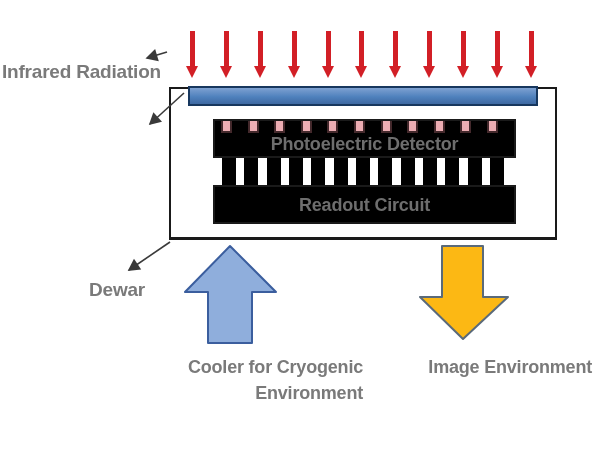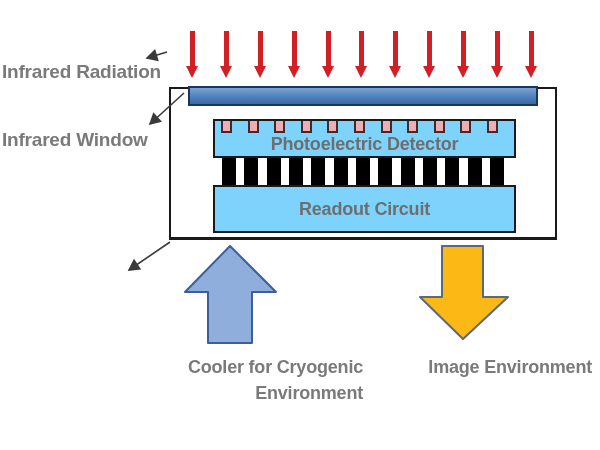--- a/index.html
+++ b/index.html
@@ -23,24 +23,24 @@
     background:#fff;box-sizing:border-box;
   }
   
   .window-bar{
     left:188px;top:86px;width:350px;height:20px;box-sizing:border-box;
     background:linear-gradient(180deg,#7ea1d1 0%,var(--window,#4f81bd) 55%,#3e69a2 100%);
     border:2px solid var(--windowBorder,#17375e);
   }
   
   .inner-box{
-    border:2px solid var(--box,#1a1a1a);background:#7dd3fc;box-sizing:border-box;
+    border:2px solid var(--box,#1a1a1a);background:#000000;box-sizing:border-box;
   }
   .detector-box{left:213px;top:119px;width:303px;height:39px;}
-  .readout-box{left:213px;top:185px;width:303px;height:48px;}
+  .readout-box{left:213px;top:185px;width:303px;height:39px;}
   .box-label{
     position:absolute;left:0;right:0;bottom:1px;text-align:center;
     font-weight:bold;color:#6e6e6e;font-size:18px;letter-spacing:-0.2px;
   }
   .readout-box .box-label{bottom:auto;top:50%;transform:translateY(-50%);}
   
   .rad-row{left:186px;top:31px;width:352px;height:47px;display:flex;justify-content:space-between;}
   .red-arrow{position:relative;width:13px;height:47px;}
   .red-arrow .stem{position:absolute;left:4px;top:0;width:5px;height:36px;background:var(--red,#d21f26);}
   .red-arrow .head{
@@ -162,21 +162,21 @@
     <line x1="184" y1="93" x2="150" y2="124" style="stroke:var(--ann,#3a3a3a)" stroke-width="1.6" marker-end="url(#ah)"></line>
 
     <line x1="170" y1="242" x2="129" y2="270" style="stroke:var(--ann,#3a3a3a)" stroke-width="1.6" marker-end="url(#ah)"></line>
 
     <polygon points="230,246 185,292 208,292 208,343 252,343 252,292 276,292" style="fill:var(--coolerFill,#8faedc);stroke:var(--coolerBorder,#3b5e9e)" stroke-width="2" stroke-linejoin="round"></polygon>
 
     <polygon points="442,246 483,246 483,297 508,297 463,339 420,297 442,297" style="fill:var(--signalFill,#fcb814);stroke:var(--signalBorder,#5a6a7a)" stroke-width="2" stroke-linejoin="round"></polygon>
   </svg>
 
   <div class="lbl" style="left:2px;top:61px;">Infrared Radiation</div>
-  <div class="lbl" style="left:2px;top:129px;">Infrared Window</div>
+  <div class="lbl" style="left:89px;top:279px;">Dewar</div>
 
   <div class="caption" style="left:103px;top:354px;">
     <div>Cooler for Cryogenic</div>
     <div>Environment</div>
   </div>
   <div class="caption" style="left:332px;top:354px;">
     <div>Image Environment</div>
   </div>
 
 </div>

